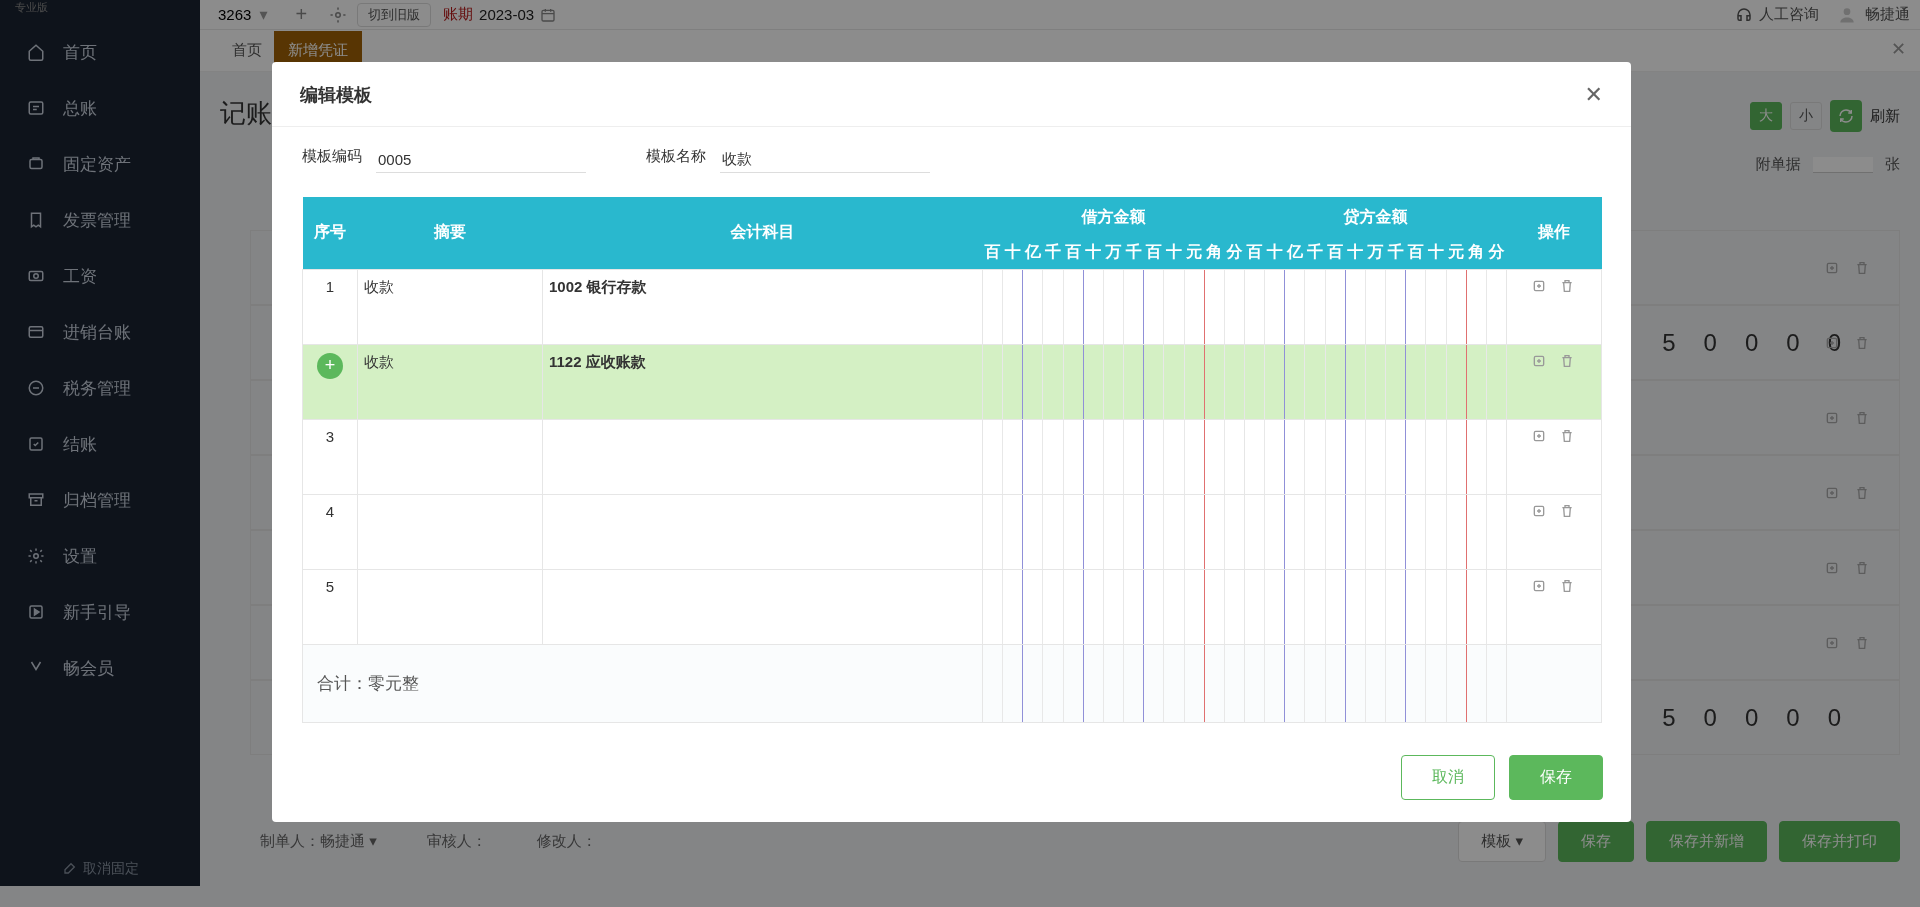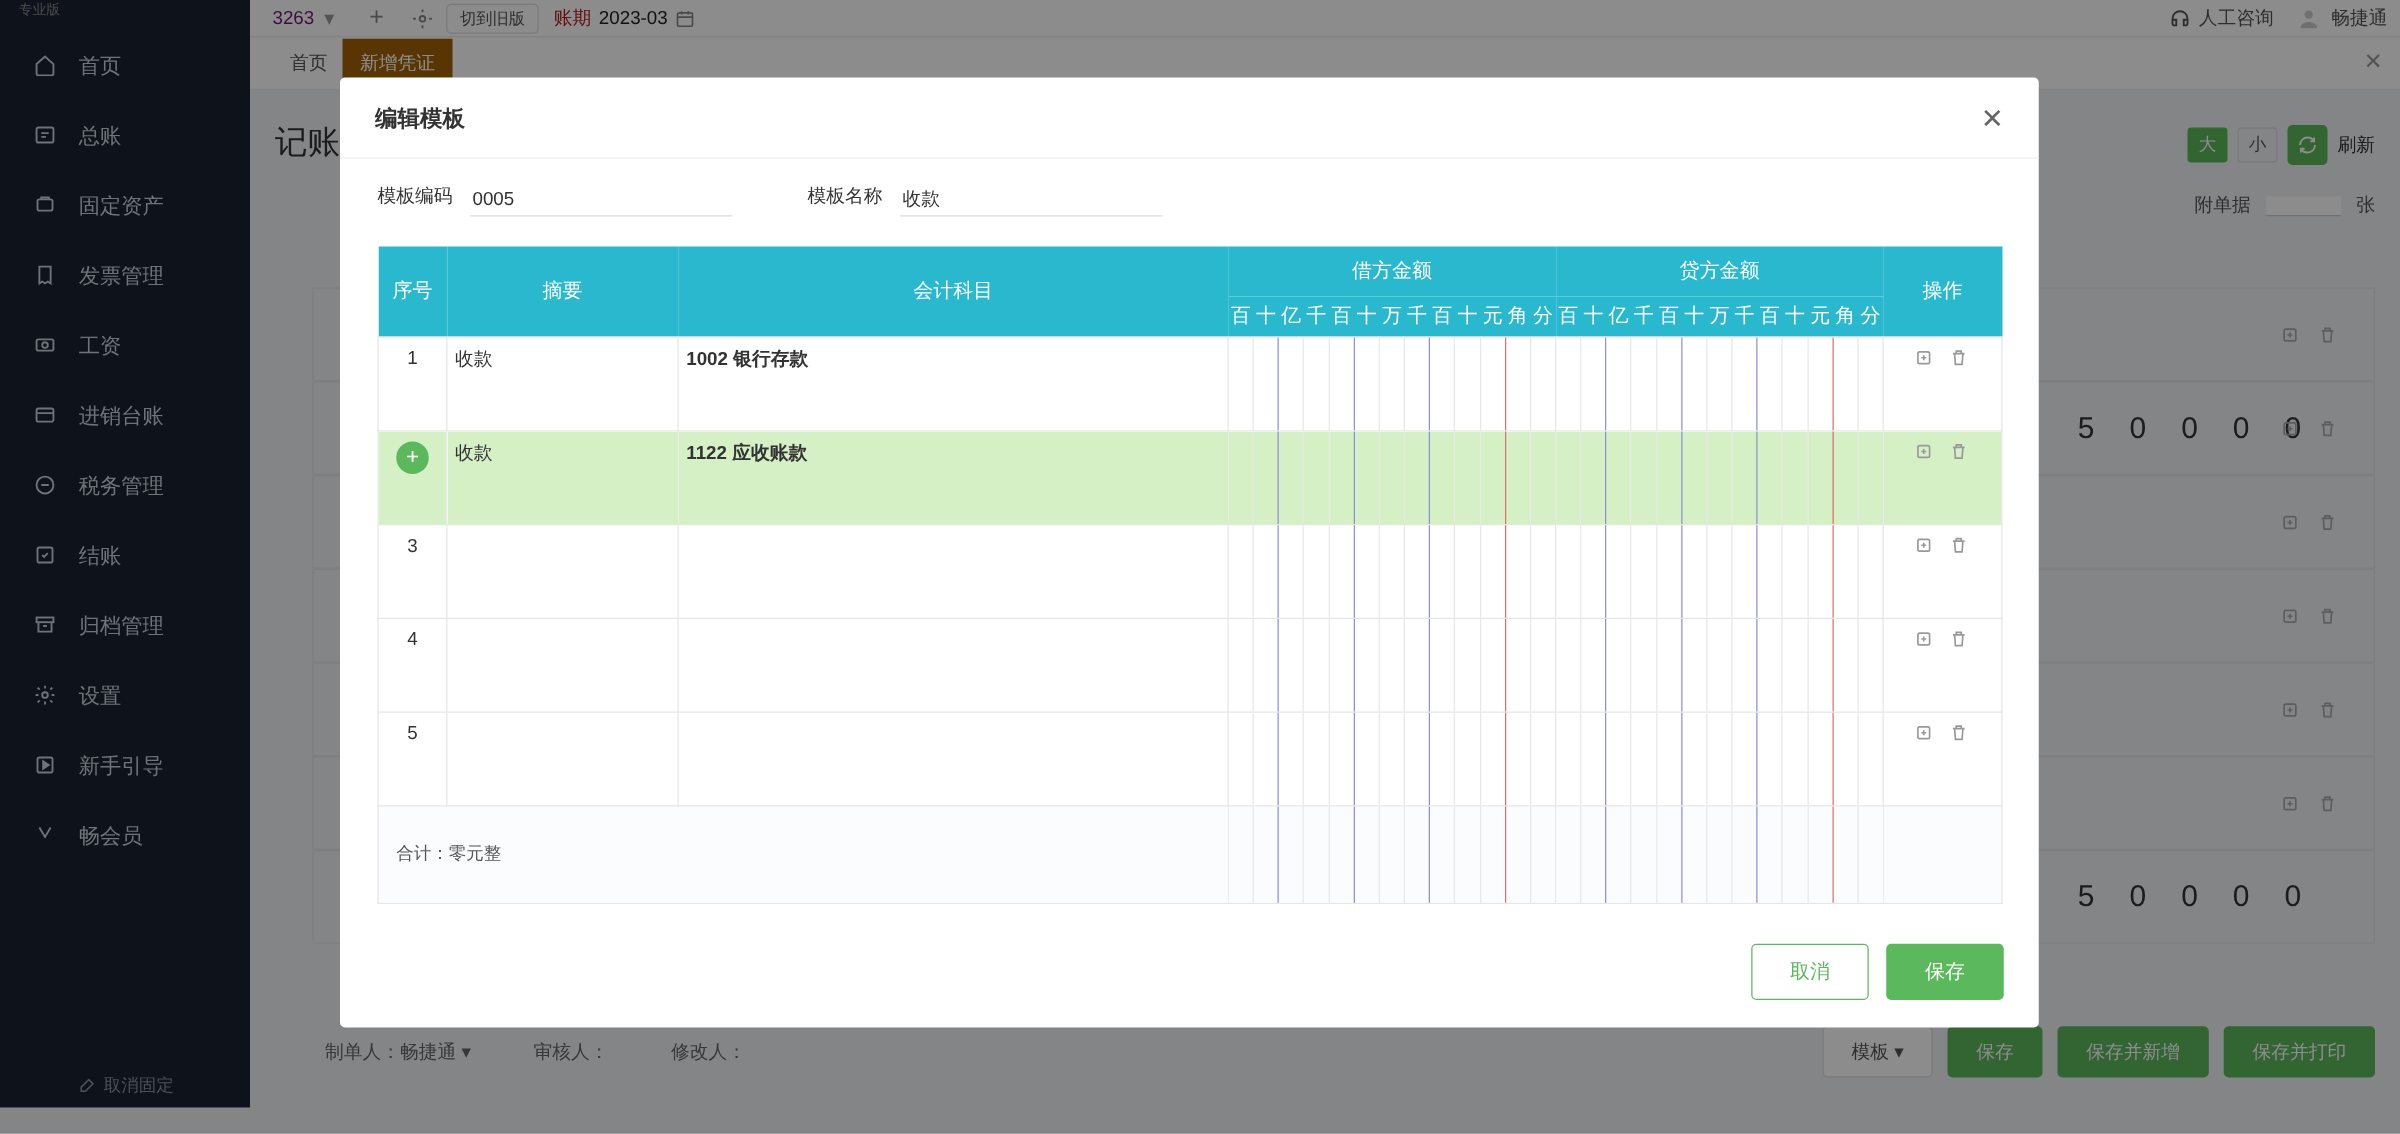--- a/index.html
+++ b/index.html
@@ -3,21 +3,21 @@
 <meta charset="utf-8">
 <style>
 *{margin:0;padding:0;box-sizing:border-box;font-family:"Microsoft YaHei",Arial,sans-serif}
 body{background:#f0f2f5;overflow:hidden;width:1920px;height:907px;position:relative}
 .sidebar{position:absolute;left:0;top:0;width:200px;height:886px;background:#1a2332;color:#b8c0cc}
 .sidebar-logo{height:24px;padding:0 15px;font-size:11px;color:#888}
 .sidebar-item{display:flex;align-items:center;padding:0 25px;height:56px;font-size:17px;color:#c8d0dc;cursor:pointer}
 .sidebar-icon{width:22px;height:22px;margin-right:16px;display:flex;align-items:center;justify-content:center}
 .sidebar-footer{position:absolute;bottom:8px;left:0;right:0;display:flex;align-items:center;justify-content:center;color:#8892a0;font-size:14px}
 .topbar{position:absolute;left:200px;top:0;right:0;height:30px;background:#fff;display:flex;align-items:center;padding:0 10px;border-bottom:1px solid #e8e8e8}
-.topbar-select{color:#701a75;font-size:15px;padding:0 8px}
+.topbar-select{color:#000000;font-size:15px;padding:0 8px}
 .topbar-label{font-size:15px;color:#b91c1c;margin-left:12px}
 .topbar-period{font-size:15px;color:#222;margin-left:6px}
 .topbar-right{margin-left:auto;display:flex;align-items:center;gap:18px;color:#555;font-size:15px}
 .topbar-btn{border:1px solid #ddd;border-radius:4px;padding:2px 10px;font-size:13px;color:#555;margin-left:10px}
 .breadcrumb-bar{position:absolute;left:200px;top:30px;right:0;height:42px;background:#fff;display:flex;align-items:center;padding:0 20px;border-bottom:1px solid #eee}
 .crumb{font-size:15px;color:#555;padding:0 12px}
 .crumb.active{background:#a16207;color:#fff;padding:10px 14px}
 .crumb-close{position:absolute;right:14px;top:8px;font-size:18px;color:#999;cursor:pointer}
 .page-title{position:absolute;left:220px;top:96px;font-size:26px;color:#333}
 .page-tools{position:absolute;right:20px;top:100px;display:flex;align-items:center;gap:8px;font-size:15px;color:#555}
@@ -36,38 +36,38 @@
 .modal{position:absolute;left:272px;top:62px;width:1359px;height:760px;background:#fff;border-radius:4px;display:flex;flex-direction:column}
 .modal-header{display:flex;align-items:center;padding:20px 28px 18px;border-bottom:1px solid #eee}
 .modal-title{font-size:18px;font-weight:600;color:#333}
 .modal-close{margin-left:auto;font-size:22px;color:#666;cursor:pointer}
 .modal-body{flex:1;padding:20px 30px 10px;overflow:auto}
 .form-row{display:flex;align-items:center;margin-bottom:24px;gap:20px}
 .form-label{font-size:15px;color:#333}
 .form-input{border:none;border-bottom:1px solid #ddd;padding:4px 2px;font-size:15px;color:#333;outline:none;width:210px}
 .form-group{display:flex;gap:14px}
 .tpl-table{width:100%;border-collapse:collapse;table-layout:fixed}
-.tpl-table th{background:#29b8ce;color:#fff;font-weight:400;font-size:16px;padding:0;border:none;text-align:center}
+.tpl-table th{background:#29b8ce;color:#fff;font-weight:700;font-size:16px;padding:0;border:none;text-align:center}
 .th-main{height:40px;line-height:40px}
 .th-sub{height:32px;font-size:14px;border-left:1px solid rgba(255,255,255,0.3)}
 .tpl-table td{border:1px solid #e6e6e6;padding:8px 6px;font-size:15px;color:#333;vertical-align:top;height:75px;position:relative}
 .row-highlight td{background:#d4f0c4}
 .row-idx{text-align:center;vertical-align:middle;font-size:16px;color:#666;position:relative}
 .add-btn{width:26px;height:26px;border-radius:50%;background:#5cb85c;color:#fff;display:inline-flex;align-items:center;justify-content:center;font-size:18px}
 .summary-cell{padding:6px 4px}
 .acct-cell{font-weight:600;font-size:15px}
 .money-cell{padding:0;position:relative}
 .money-cols{display:flex;height:100%;position:absolute;top:0;left:0;right:0;bottom:0}
 .money-col{flex:1;border-right:1px solid #e8e8e8}
 .money-col:last-child{border-right:none}
 .money-col.red{border-right:1px solid #e07070}
 .money-col.blue{border-right:1px solid #9090d8}
 .ops-cell{text-align:center;vertical-align:middle}
 .op-icon{display:inline-block;width:18px;height:18px;margin:0 5px;color:#999;cursor:pointer}
-.total-row td{background:#fafcfd;font-size:14px;color:#555;vertical-align:middle;height:78px}
+.total-row td{background:#fafcfd;font-size:17px;color:#555;vertical-align:middle;height:78px}
 .modal-footer{display:flex;justify-content:flex-end;gap:14px;padding:14px 28px 22px}
 .mbtn{padding:11px 30px;border-radius:4px;font-size:16px;cursor:pointer}
 .mbtn-cancel{background:#fff;border:1px solid #5cb85c;color:#5cb85c}
 .mbtn-save{background:#5cb85c;border:1px solid #5cb85c;color:#fff}
 svg{display:block}
 </style>
 </head>
 <body>
 
 <div class="sidebar">

